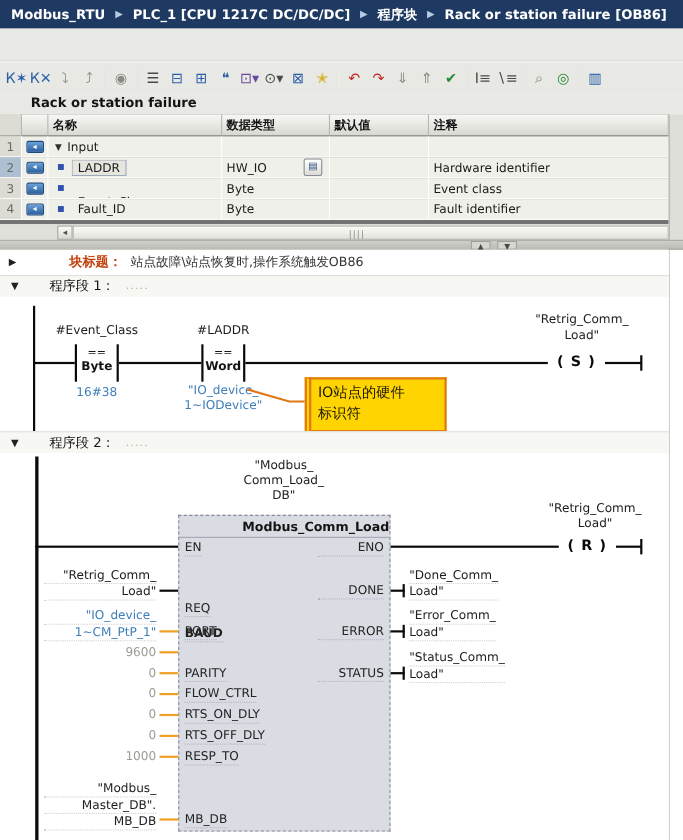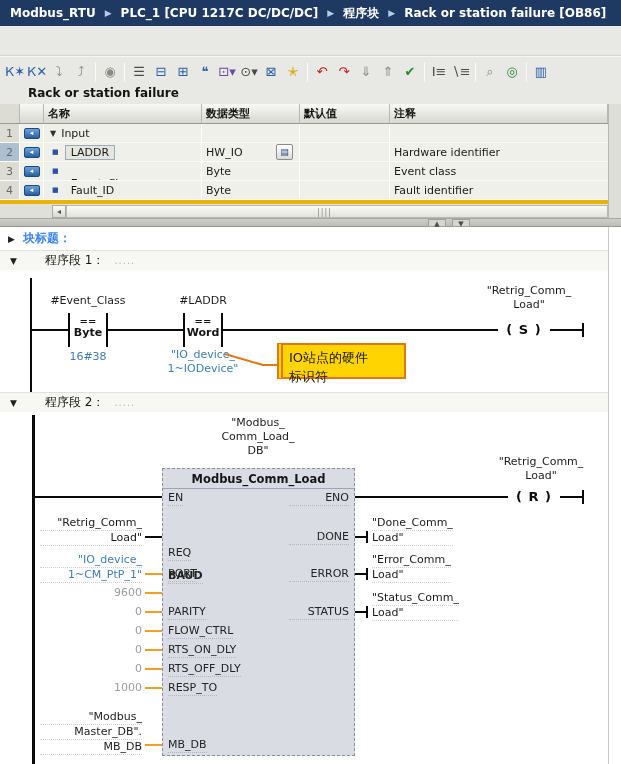--- a/index.html
+++ b/index.html
@@ -16,21 +16,21 @@
   .toolbar{left:0;top:56px;width:621px;height:30px;background:#e8e8e4;display:flex;align-items:center;
     padding-left:4px;border-top:1px solid #f6f6f3;}
   .tbtn{display:inline-flex;align-items:center;justify-content:center;width:22px;height:24px;
     font-size:13px;cursor:pointer;border-radius:2px;}
   .tsep{width:1px;height:20px;background:#b8b8b2;border-right:1px solid #fafaf7;margin:0 3px;}
   .c-blue{color:#2a5fa8;} .c-gray{color:#8a8a84;} .c-dark{color:#4a4a46;}
   .c-purple{color:#6a4aa0;} .c-gold{color:#d8a500;} .c-red{color:#c02020;} .c-green{color:#1f8a2f;}
   .titlerow{left:0;top:86px;width:621px;height:18px;background:#e8e8e4;
     font-size:12px;font-weight:bold;color:#141414;padding-left:28px;}
   
-  .tablewrap{left:0;top:104px;width:608px;height:100px;background:#eab308;}
+  .tablewrap{left:0;top:104px;width:608px;height:100px;background:#737373;}
   .thead{display:flex;height:20px;background:linear-gradient(#f8f8f5,#d8d8d2);
     border-bottom:1px solid #9a9a94;font-size:11px;font-weight:bold;color:#141414;}
   .trow{display:flex;height:19px;font-size:11px;color:#1a1a1a;border-bottom:1px solid #fbfbf8;background:#f0f0ea;}
   .cell{padding:2px 4px;border-right:1px solid #fff;overflow:hidden;white-space:nowrap;display:flex;align-items:center;}
   .c-num{width:20px;background:#dcdcd5;color:#6a6a64;justify-content:center;padding:0;}
   .c-num.sel{background:#aebfd2;}
   .c-icon{width:24px;justify-content:center;padding:0;}
   .c-name{width:158px;} .c-type{width:98px;position:relative;} .c-def{width:90px;} .c-com{width:218px;border-right:none;}
   .thead .cell{border-right:1px solid #b8b8b2;}
   .vicon{width:16px;height:11px;background:linear-gradient(#6aa2d8,#2a5f9e);border:1px solid #1c4a7e;
@@ -51,47 +51,47 @@
   .hs-grip{position:absolute;left:250px;top:2px;font-size:8px;color:#8a8a84;letter-spacing:1px;}
   
   .splitter{left:0;top:218px;width:621px;height:9px;background:linear-gradient(#cfcfc9,#bdbdb7);
     border-top:1px solid #a8a8a2;border-bottom:1px solid #98988f;}
   .sp-handle{position:absolute;top:0;font-size:7px;color:#4a4a46;line-height:8px;width:18px;text-align:center;
     background:#d6d6d0;border:1px solid #a0a09a;height:8px;}
   
   .btitle{left:0;top:227px;width:608px;height:23px;background:#fff;display:flex;align-items:center;
     padding-left:8px;font-size:12px;gap:8px;}
   .btitle .arrow{font-size:9px;color:#202020;}
-  .btitle .lbl{font-weight:bold;color:#3b82f6;}
+  .btitle .lbl{font-weight:bold;color:#c2410c;margin-left:40px;}
   .btitle .txt{color:#333;font-size:11.5px;}
   .nethead{width:608px;height:20px;background:#f7f7f3;border-top:1px solid #e2e2dc;display:flex;
     align-items:center;padding-left:8px;font-size:12px;gap:10px;}
   .nethead .arrow{font-size:9px;color:#202020;margin-left:2px;}
   .nethead .lbl{font-weight:normal;color:#141414;margin-left:18px;}
   .nethead .dots{color:#b2b2aa;font-size:10px;letter-spacing:1px;}
   .netcanvas{background:#fff;position:absolute;left:0;width:608px;}
   
   .hline{position:absolute;height:2px;background:#0a0a0a;}
   .vline{position:absolute;width:2px;background:#0a0a0a;}
   .hline.orange{background:#efa022;}
   .codetext{position:absolute;font-size:11px;color:#1c1c1c;line-height:14px;white-space:nowrap;}
   .tcenter{text-align:center;} .tright{text-align:right;}
   .op-blue{color:#3e7eb8;} .op-gray{color:#9c9c98;} 
   .contact{position:absolute;width:40px;height:34px;background:#fff;border-left:2px solid #0a0a0a;
     border-right:2px solid #0a0a0a;text-align:center;font-size:10px;color:#141414;line-height:1.1;padding-top:3px;}
   .contact .ctype{font-weight:bold;font-size:11px;}
   .coil{position:absolute;background:#fff;font-size:13px;font-weight:bold;color:#0a0a0a;
     text-align:center;line-height:16px;letter-spacing:1px;}
-  .callout{position:absolute;left:277px;top:73px;width:129px;height:36px;background:#ffd400;
+  .callout{position:absolute;left:277px;top:73px;width:129px;height:50px;background:#ffd400;
     border:2px solid #e07817;border-left:6px double #e07817;padding:3px 6px;font-size:13px;
     color:#1a1a00;line-height:19px;font-weight:500;}
   
   .fbblock{position:absolute;left:162px;top:56px;width:193px;height:288px;background:#dadce4;
     border:1px dashed #8b8b9b;}
-  .fbtitle{height:20px;line-height:20px;text-align:center;font-weight:bold;font-size:11.5px;color:#141414;
+  .fbtitle{height:20px;line-height:20px;text-align:right;font-weight:bold;font-size:11.5px;color:#141414;
     border-bottom:1px solid #a2a2b2;}
   .pin{position:absolute;font-size:11px;color:#232323;line-height:15px;border-bottom:1px dotted #b4b4c2;}
   .opline{border-bottom:1px dotted #d0d0da;}
 </style>
 </head>
 <body>
 
 <div class="screen">
 
   <div class="abs crumb">
@@ -218,20 +218,21 @@
   </div>
 
   <div class="abs splitter">
     <div class="sp-handle" style="left:428px;">▲</div>
     <div class="sp-handle" style="left:452px;">▼</div>
   </div>
 
   <div class="abs btitle">
     <span class="arrow">▶</span>
     <span class="lbl">块标题：</span>
+    <span class="txt">站点故障\站点恢复时,操作系统触发OB86</span>
   </div>
 
   <div class="abs nethead" style="top:250px;">
     <span class="arrow">▼</span>
     <span class="lbl">程序段 1：</span>
     <span class="dots">.....</span>
   </div>
 
   <div class="netcanvas" style="top:270px;height:122px;">
     <div class="vline" style="left:30px;top:8px;height:114px;"></div>

